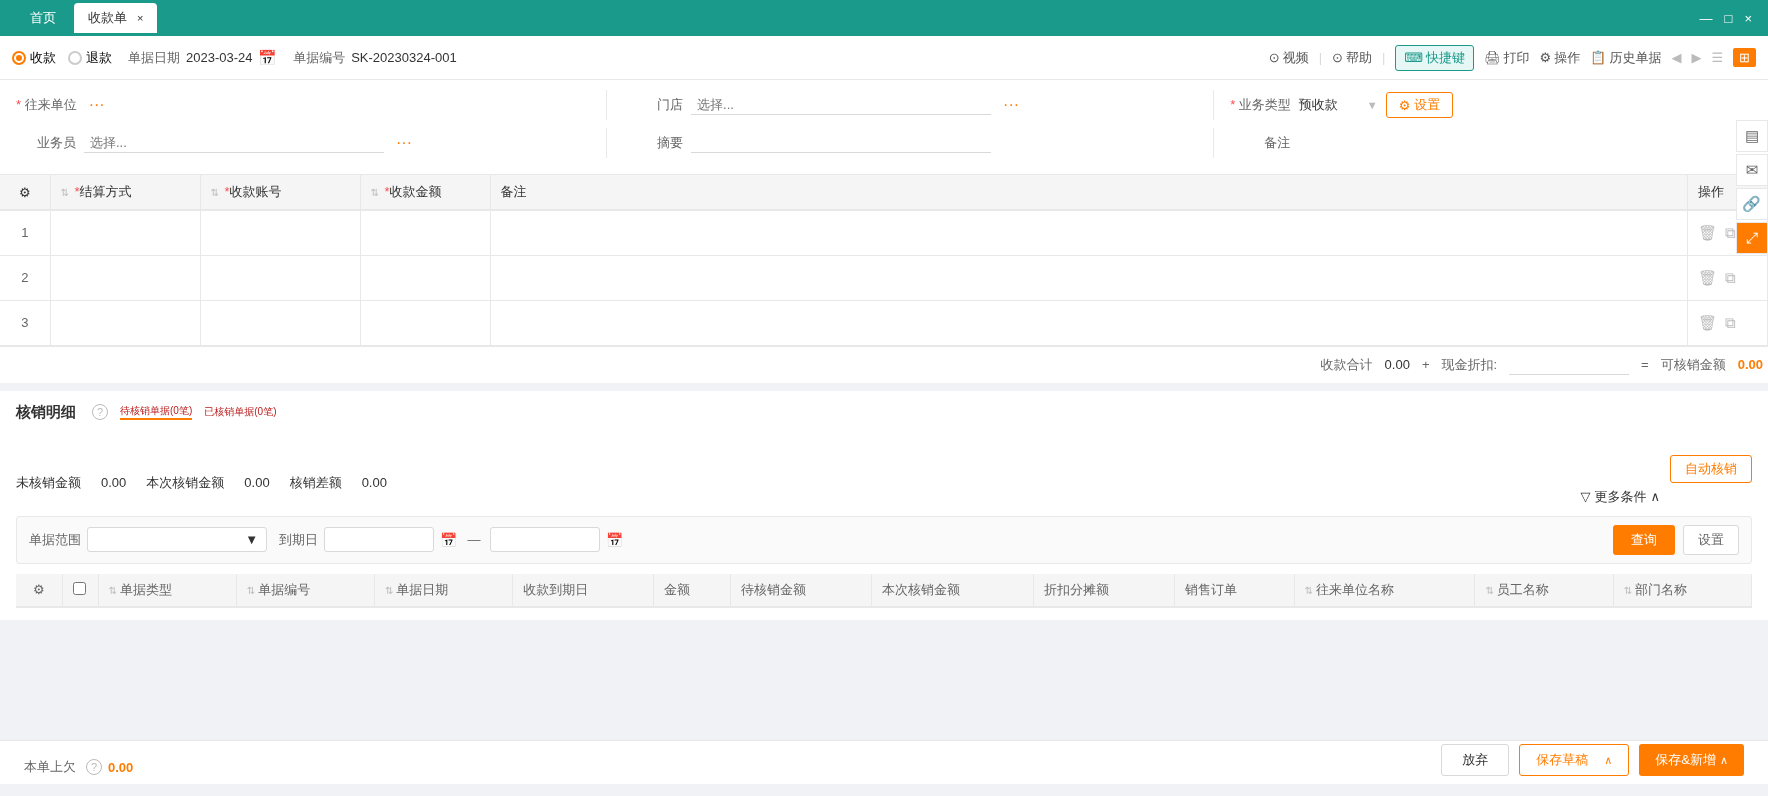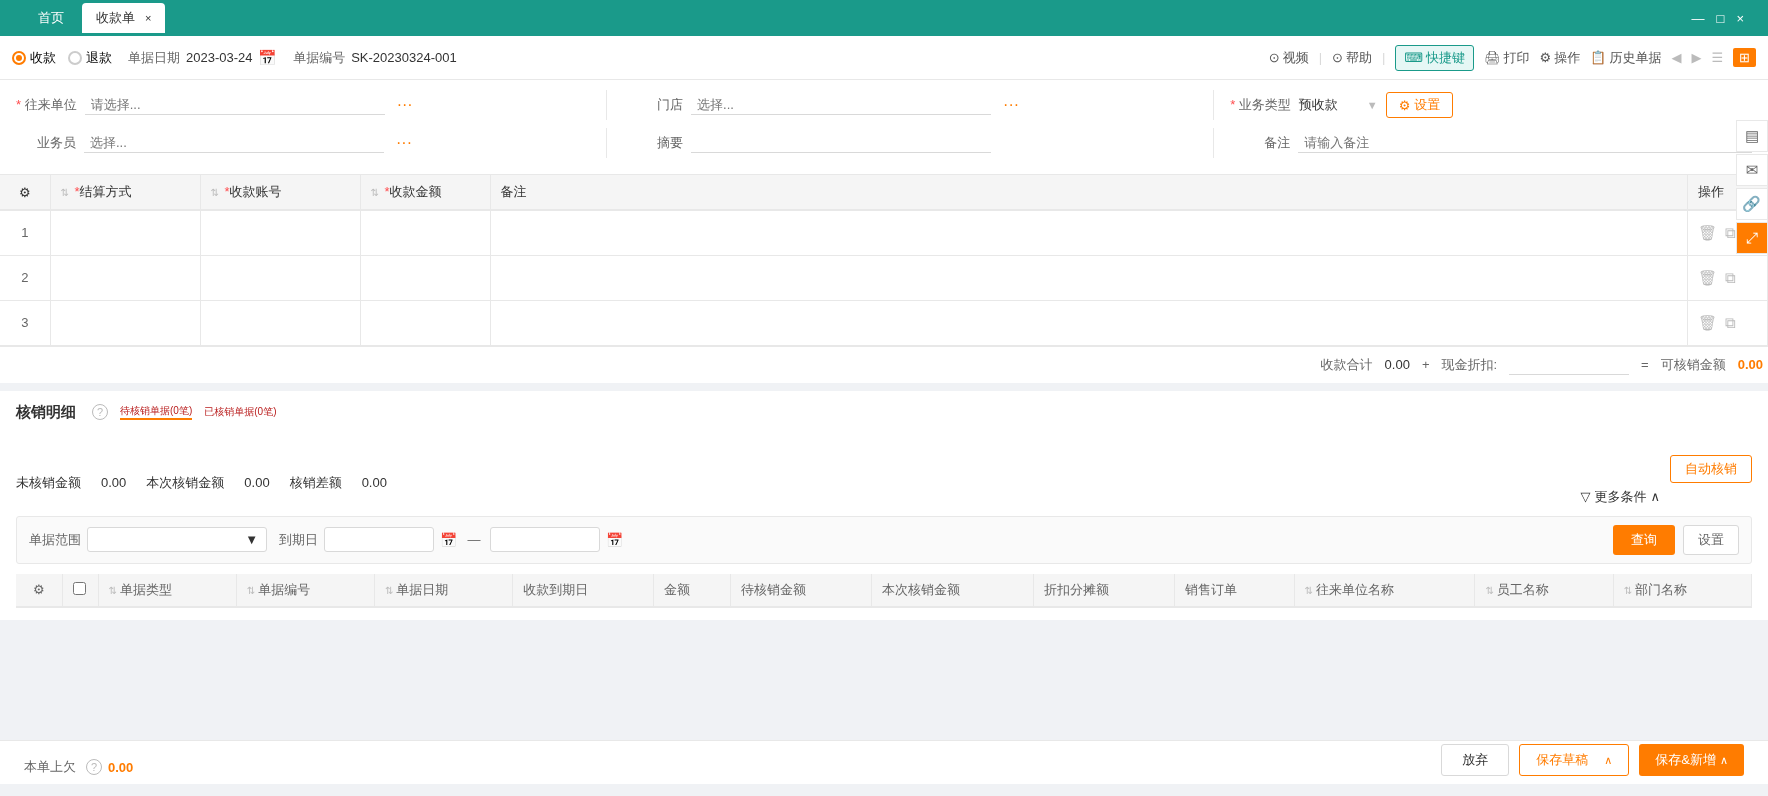--- a/index.html
+++ b/index.html
@@ -1,21 +1,21 @@
 <!DOCTYPE html>
 <html><head>
   <meta charset="utf-8">
   <style>
     * { box-sizing: border-box; margin: 0; padding: 0; font-family: 'Microsoft YaHei', Arial, sans-serif; font-size: 13px; }
     body { background: #f0f2f5; width: 1768px; min-height: 796px; overflow: hidden; }
 
     
     .tab-bar {
       display: flex; align-items: center; background: #1a9a8a; height: 36px;
-      padding: 0 24px; gap: 4px;
+      padding: 0 16px; gap: 4px;
     }
     .tab-item {
       display: flex; align-items: center; padding: 6px 14px; border-radius: 4px 4px 0 0;
       cursor: pointer; color: #fff; font-size: 13px; gap: 6px;
     }
     .tab-item.active { background: #fff; color: #333; }
     .tab-item.home { background: transparent; color: #fff; }
     .tab-close { font-size: 11px; cursor: pointer; margin-left: 4px; }
     .tab-bar-right { margin-left: auto; display: flex; gap: 12px; color: #fff; font-size: 16px; cursor: pointer; }
 
@@ -260,21 +260,20 @@
     <span style="color:#bbb;">☰</span>
     <span style="background:#ff7c00;color:#fff;padding:2px 6px;border-radius:2px;">⊞</span>
   </div>
 </div>
 
 <div class="form-area">
   <div class="form-row">
 
     <div class="form-section" style="flex: 2.2;">
       <span class="form-label required">往来单位</span>
-      <input class="form-input" type="text" style="max-width: 300px;" placeholder="请选择...">
       <span class="form-dots">···</span>
     </div>
 
     <div class="form-divider"></div>
 
     <div class="form-section" style="flex: 2.2;">
       <span class="form-label">门店</span>
       <input class="form-input" type="text" style="max-width: 300px;" placeholder="选择...">
       <span class="form-dots">···</span>
     </div>
@@ -304,21 +303,20 @@
 
     <div class="form-section" style="flex: 2.2;">
       <span class="form-label">摘要</span>
       <input class="form-input" type="text" style="max-width: 300px;">
     </div>
 
     <div class="form-divider"></div>
 
     <div class="form-section" style="flex: 2;">
       <span class="form-label">备注</span>
-      <input class="form-input" type="text" placeholder="请输入备注" style="">
     </div>
   </div>
 </div>
 
 <div class="main-content">
   <table class="data-table">
     <thead class="table-header">
       <tr>
         <th class="col-setting">
           <span>⚙</span>

